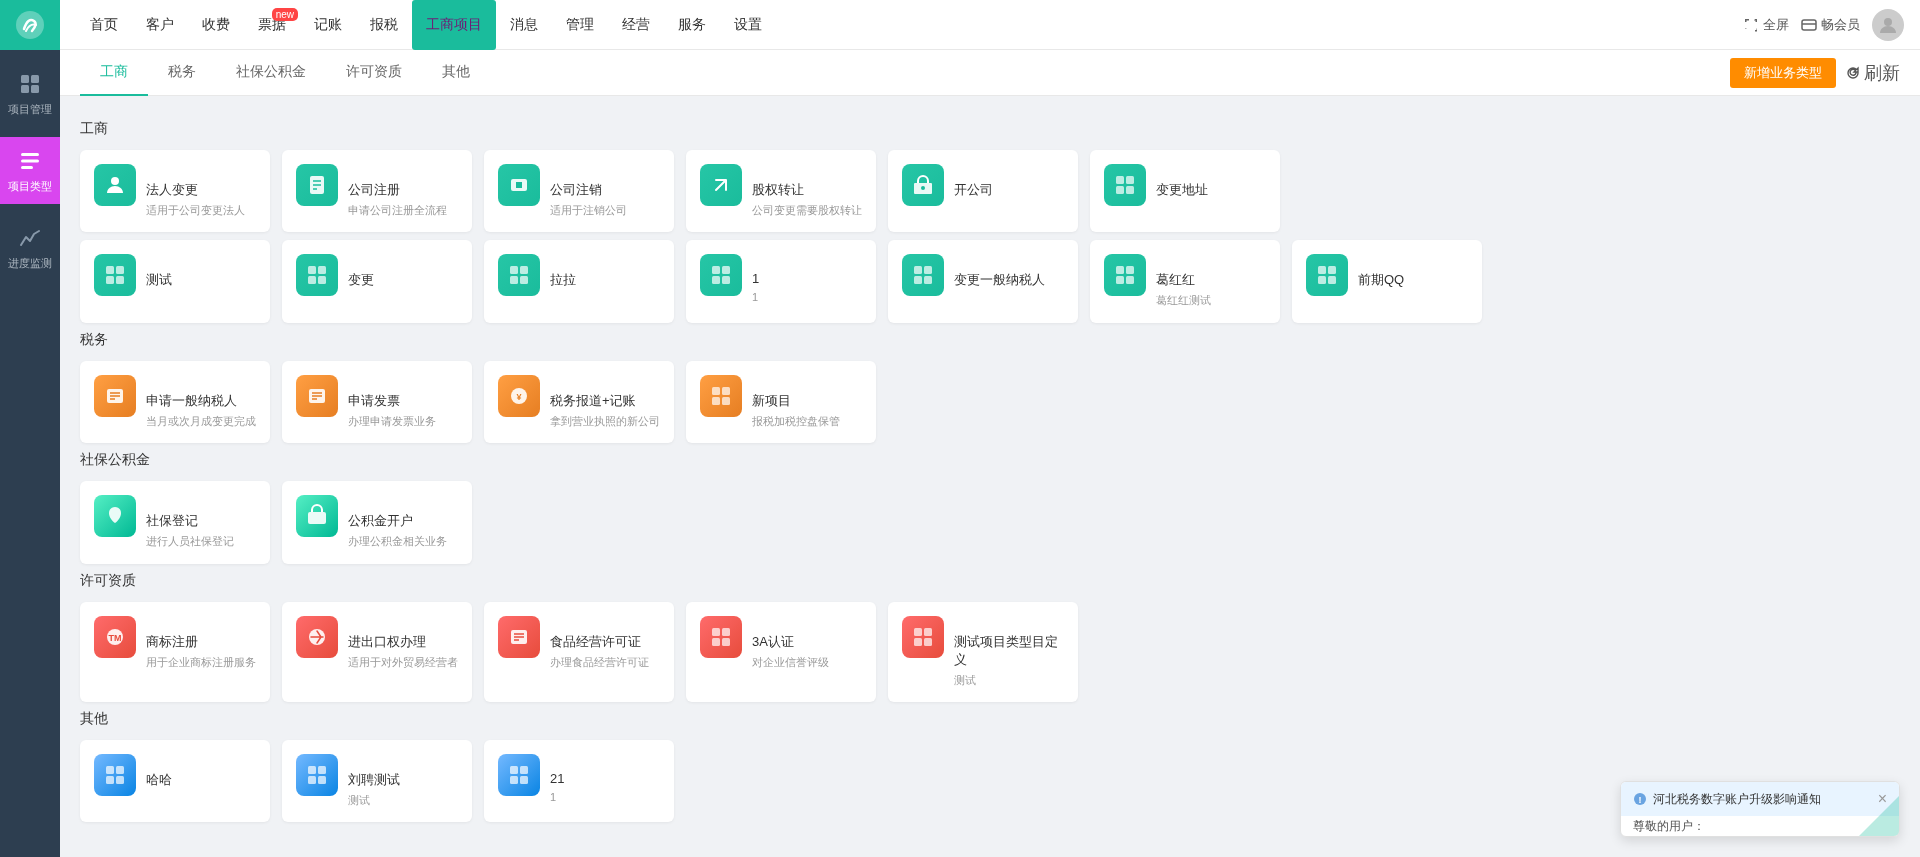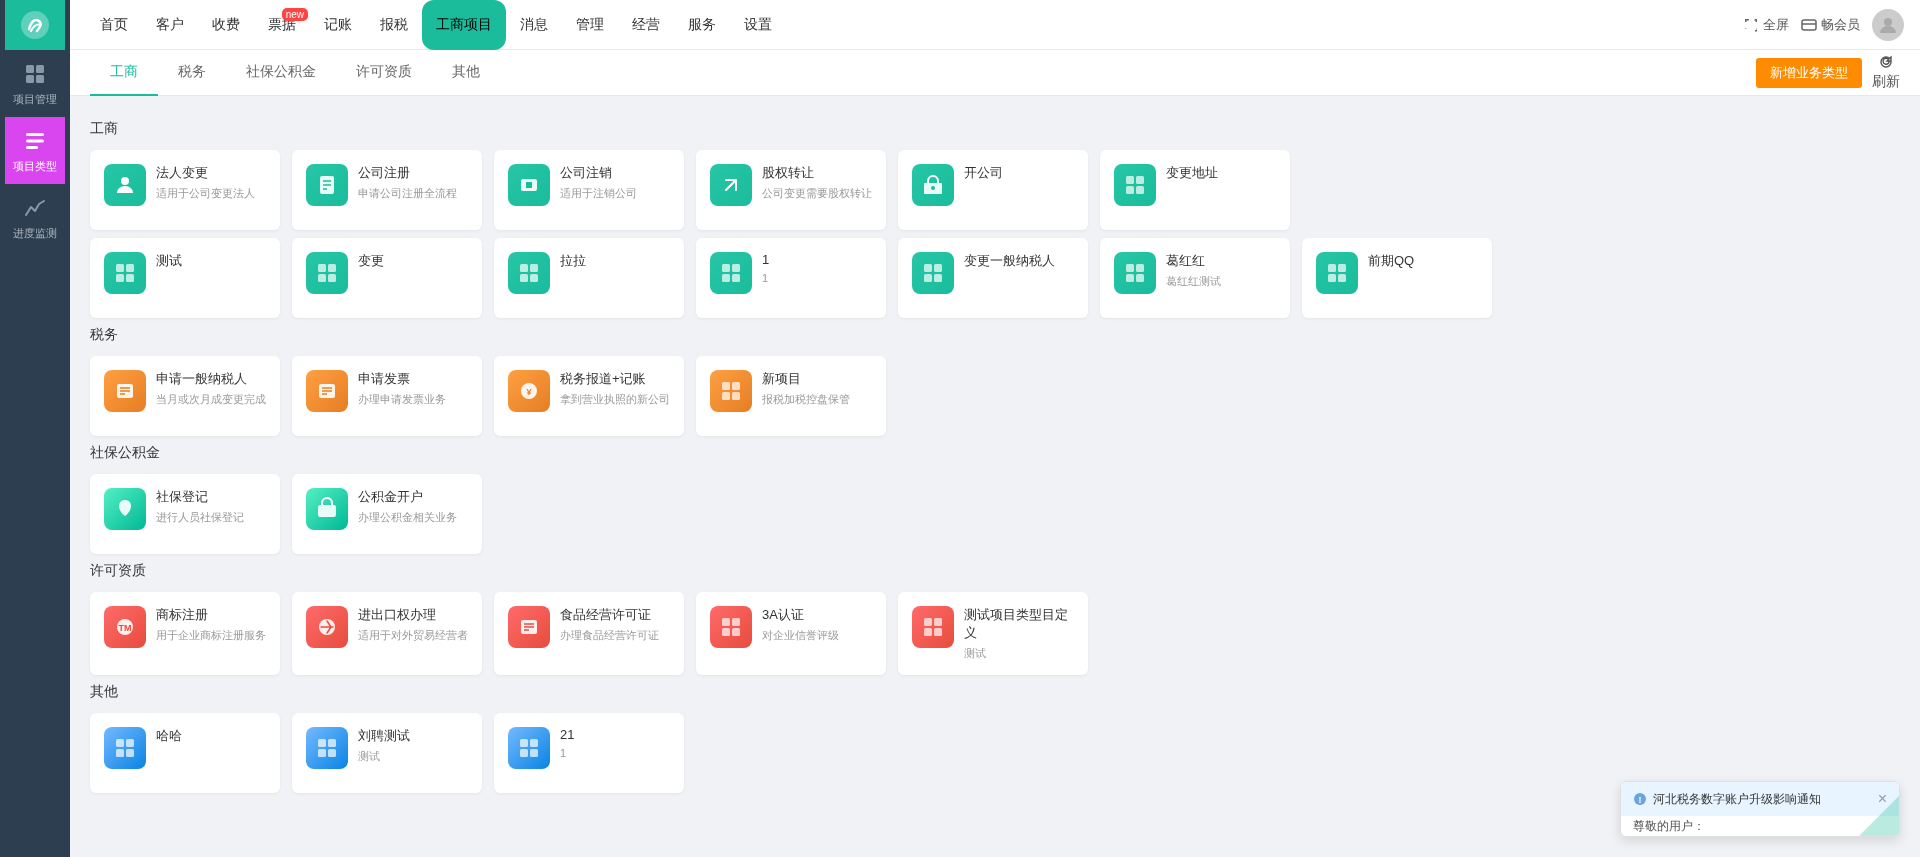--- a/index.html
+++ b/index.html
@@ -1,27 +1,28 @@
 <!DOCTYPE html>
 <html><head>
   <meta charset="utf-8">
   <style>
     * { box-sizing: border-box; margin: 0; padding: 0; }
     body { font-family: 'Microsoft YaHei', '微软雅黑', sans-serif; font-size: 13px; background: #f5f5f5; display: flex; height: 100vh; overflow: hidden; }
 
     
     .sidebar {
-      width: 70px;
+      width: 60px;
       background: #2d3e50;
       display: flex;
       flex-direction: column;
       align-items: center;
       padding-top: 0;
       flex-shrink: 0;
       height: 100vh;
+      gap: 10px;
     }
     .sidebar-logo {
       width: 60px;
       height: 50px;
       display: flex;
       align-items: center;
       justify-content: center;
       background: #1abc9c;
     }
     .sidebar-logo svg { width: 32px; height: 32px; }
@@ -72,22 +73,22 @@
       display: flex;
       align-items: center;
       font-size: 14px;
       color: #333;
       cursor: pointer;
       position: relative;
       white-space: nowrap;
     }
     .nav-item.active {
       background: #1abc9c;
-      color: #000000;
-      border-radius: 12px;
+      color: #701a75;
+      border-radius: 3px;
     }
     .nav-badge {
       background: #ff4444;
       color: #fff;
       font-size: 10px;
       padding: 1px 4px;
       border-radius: 5px;
       position: absolute;
       top: 8px;
       right: 2px;
@@ -170,25 +171,24 @@
       padding: 6px 14px;
       border-radius: 3px;
       font-size: 13px;
       cursor: pointer;
     }
     .btn-refresh {
       display: flex;
       align-items: center;
       gap: 4px;
       color: #555;
-      font-size: 14px;
+      font-size: 18px;
       cursor: pointer;
       background: none;
       border: none;
-      flex-direction: column;
     }
 
     
     .section-content {
       padding: 16px 20px;
     }
     .section-title {
       font-size: 14px;
       color: #333;
       font-weight: 500;
@@ -224,20 +224,21 @@
       flex-shrink: 0;
       font-size: 20px;
       color: #fff;
     }
     .card-text { flex: 1; }
     .card-name {
       font-size: 13px;
       font-weight: 500;
       color: #333;
       margin-bottom: 4px;
+      margin-top: 17px;
     }
     .card-desc {
       font-size: 11px;
       color: #999;
       line-height: 1.4;
     }
 
     
     .bg-teal { background: linear-gradient(135deg, #26c6a6, #1abc9c); }
     .bg-orange { background: linear-gradient(135deg, #ff9f43, #e67e22); }

